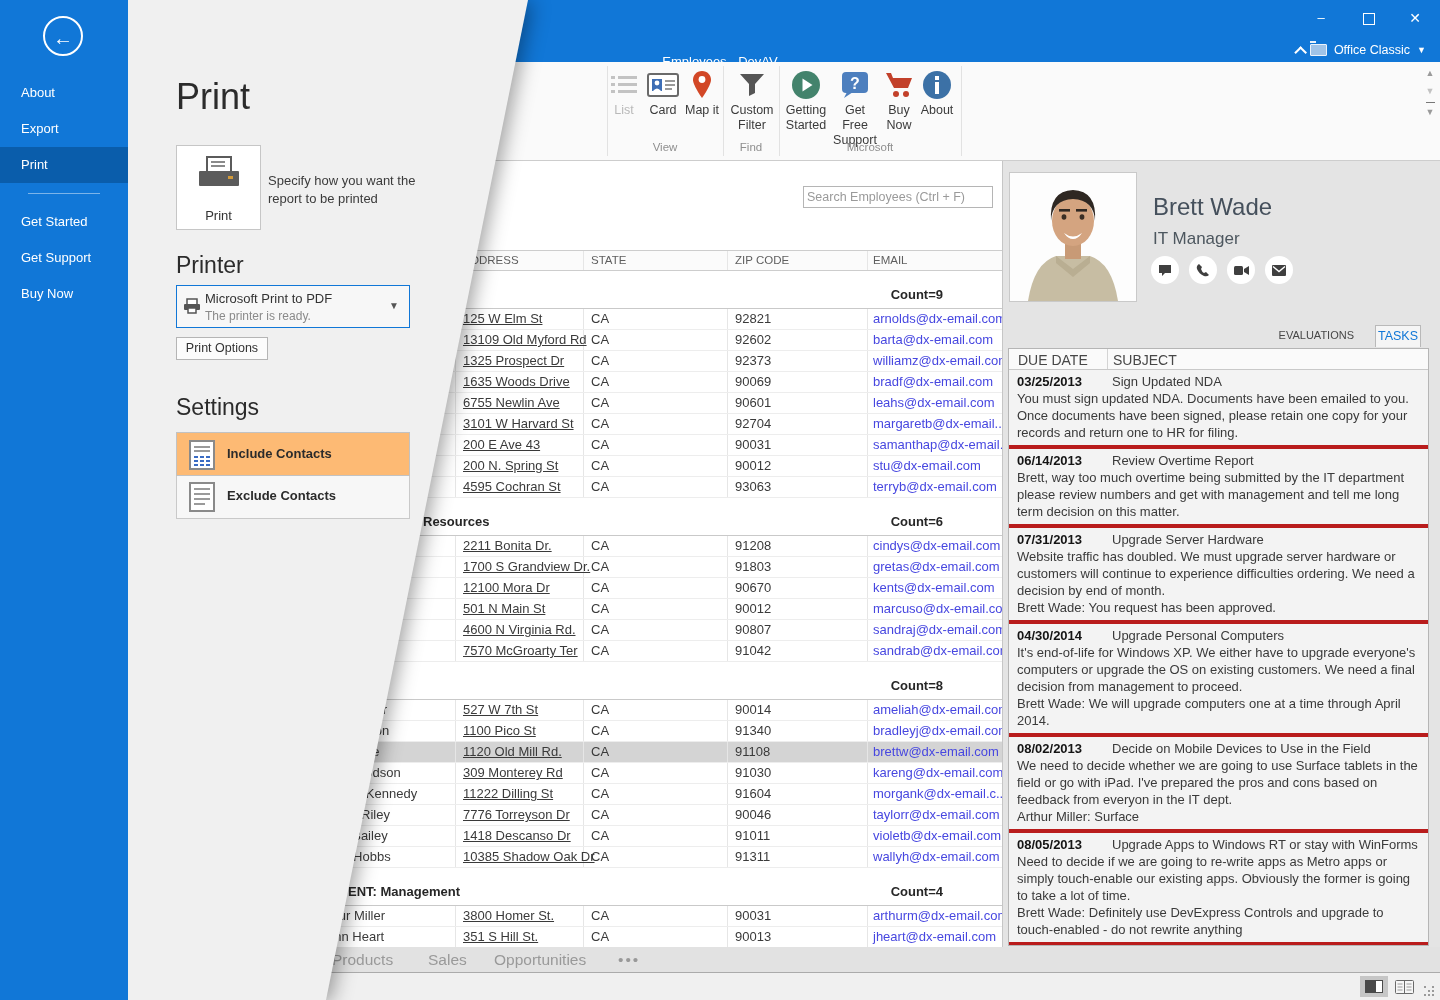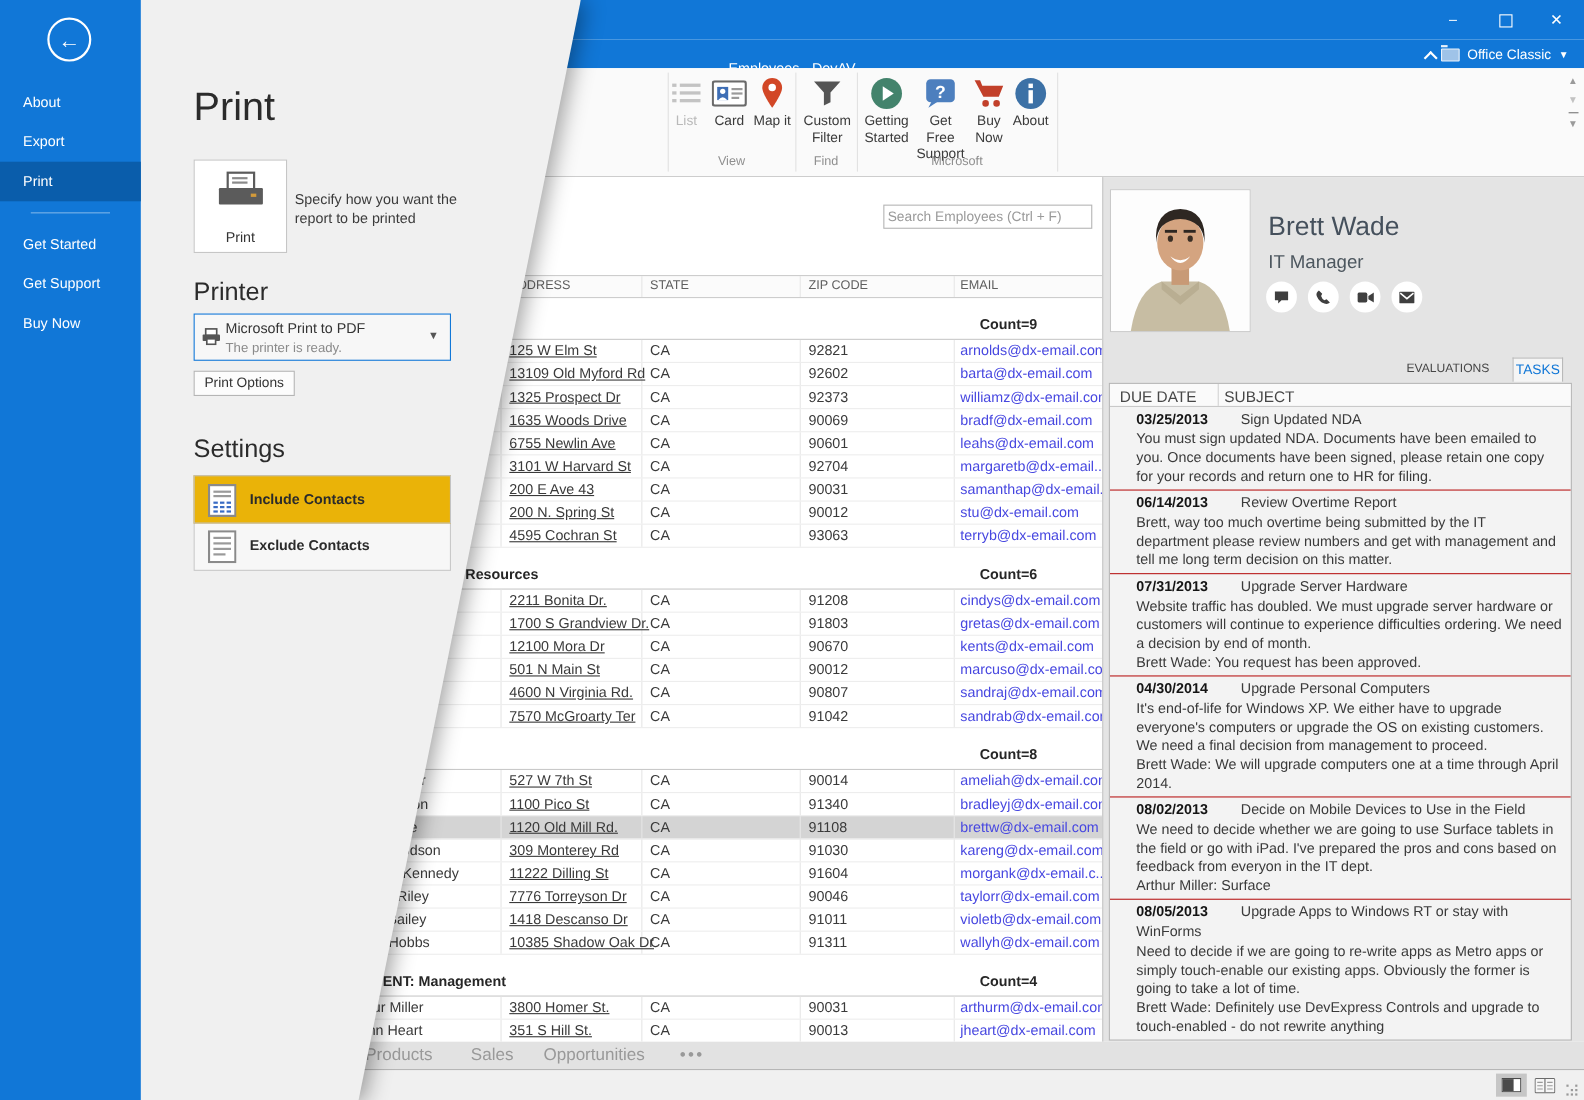--- a/index.html
+++ b/index.html
@@ -70,21 +70,21 @@
   .d-tab-eval{position:absolute;right:86px;top:168px;font-size:11px;color:#474747;}
   .d-tab-tasks{position:absolute;right:19px;top:164px;width:46px;height:22px;background:#f5f5f5;
                border:1px solid #b9b9b9;border-bottom:none;box-sizing:border-box;text-align:center;
                line-height:21px;font-size:12.5px;color:#1177d7;}
   .tasks-grid{position:absolute;left:5px;top:187px;width:421px;height:598px;background:#f3f3f3;
               border:1px solid #b5b5b5;box-sizing:border-box;overflow:hidden;}
   .tg-head{position:relative;height:21px;background:#fafafa;border-bottom:1px solid #c9c9c9;box-sizing:border-box;}
   .tg-head span{position:absolute;top:3px;font-size:14px;color:#474747;}
   .th-date{left:9px;} .th-subj{left:104px;}
   .tg-vsep{position:absolute;left:98px;top:0;bottom:0;width:1px;background:#d4d4d4;}
-  .task{padding:2px 8px 4px 24px;border-bottom:1px solid #b91c1c;}
+  .task{padding:2px 8px 4px 8px;border-bottom:4px solid #b91c1c;}
   .task .tdate{display:inline-block;width:95px;font-size:13px;font-weight:bold;color:#141414;}
   .task .tsubj{font-size:13px;color:#3a3a3a;}
   .task p{margin:0;font-size:13px;color:#3a3a3a;line-height:17px;}
 
   
   .tabbar{left:0;top:947px;width:1440px;height:26px;background:#e2e2e2;border-bottom:1px solid #ababab;box-sizing:border-box;}
   .tabbar span{position:absolute;top:4px;font-size:15.5px;color:#999;}
   .bt0{left:332px;} .bt1{left:428px;} .bt2{left:494px;} .bt3{left:618px;font-size:12px;top:7px;letter-spacing:2px;}
   .statusbar{left:0;top:973px;width:1440px;height:27px;background:#f0f0f0;}
   .sv-icon{position:absolute;top:3px;width:28px;height:21px;display:flex;align-items:center;justify-content:center;}
@@ -116,21 +116,21 @@
          background:#f7f7f7;box-sizing:border-box;}
   .combo .cname{position:absolute;left:28px;top:5px;font-size:13px;color:#333;}
   .combo .cstat{position:absolute;left:28px;top:23px;font-size:12px;color:#8a8a8a;}
   .combo .carr{position:absolute;right:10px;top:14px;color:#555;font-size:10px;}
   .combo .cpic{position:absolute;left:7px;top:12px;}
   .popt{position:absolute;left:176px;top:337px;width:92px;height:23px;background:#fcfcfc;border:1px solid #b5b5b5;
         box-sizing:border-box;text-align:center;line-height:21px;font-size:12.5px;color:#333;}
   .setbox{position:absolute;left:176px;top:432px;width:234px;height:87px;border:1px solid #c9c9c9;
           background:#f7f7f7;box-sizing:border-box;}
   .setrow{position:relative;height:42px;}
-  .setrow.sel{background:#eab308;border:1px solid #c2c2c2;margin:-1px;width:234px;box-sizing:border-box;height:44px;}
+  .setrow.sel{background:#fdba74;border:1px solid #c2c2c2;margin:-1px;width:234px;box-sizing:border-box;height:44px;}
   .setrow .sic{position:absolute;left:12px;top:7px;}
   .setrow .slab{position:absolute;left:50px;top:13px;font-size:13px;font-weight:bold;color:#2b2b2b;}
 </style>
 </head>
 <body>
 
 <div class="app">
 
   <div class="abs titlebar"></div>
   <div class="abs bluestrip"></div>

